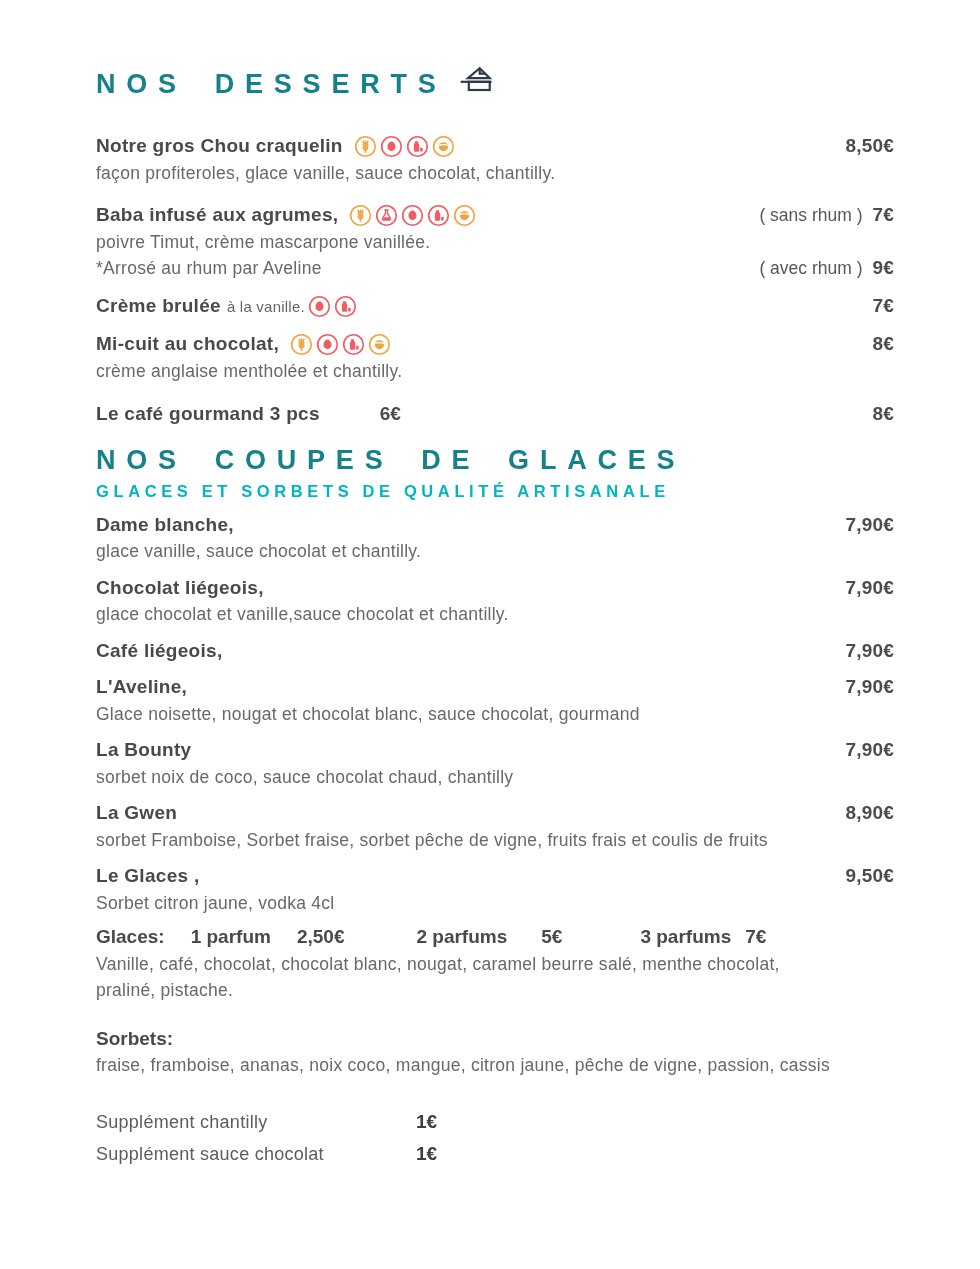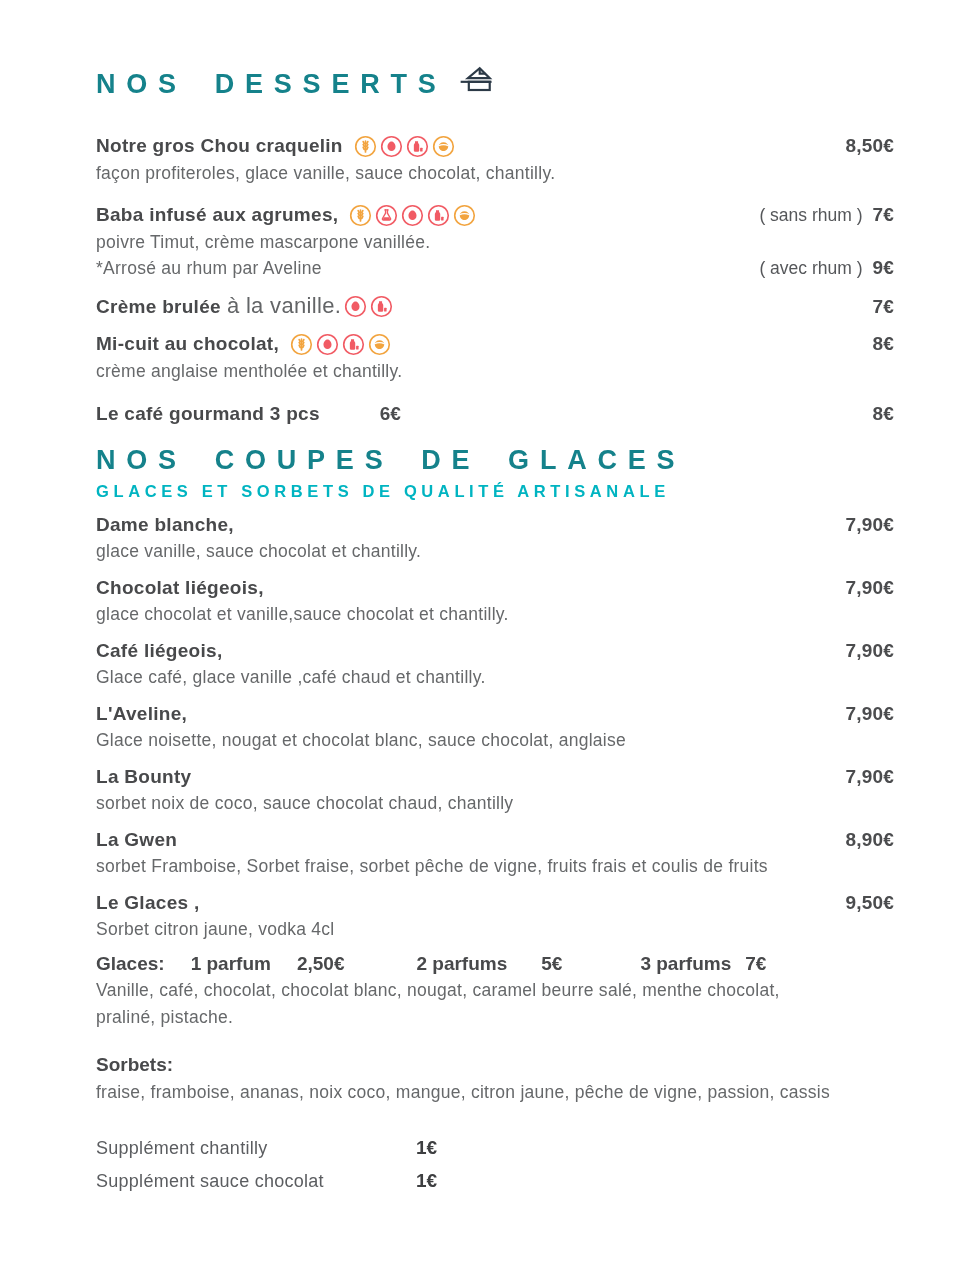--- a/index.html
+++ b/index.html
@@ -42,21 +42,21 @@
   .row { display: flex; align-items: baseline; line-height: 26.5px; }
   .name {
     font-weight: 700;
     font-size: 19px;
     color: #48494B;
     letter-spacing: 0.015em;
     white-space: nowrap;
   }
   .suffix {
     font-weight: 400;
-    font-size: 22px;
+    font-size: 15px;
     color: #636567;
     letter-spacing: 0.015em;
   }
   .desc {
     font-size: 17.5px;
     color: #66686A;
     letter-spacing: 0.015em;
     line-height: 26.5px;
   }
   .price {
@@ -324,29 +324,28 @@
         <span class="price">7,90€</span>
       </div>
       <div class="desc">glace chocolat et vanille,sauce chocolat et chantilly.</div>
     </div>
 
     <div class="coupe-item">
       <div class="row">
         <span class="name">Café liégeois,</span>
         <span class="price">7,90€</span>
       </div>
-      <div class="desc">Glace café, glace vanille ,café chaud et chantilly.</div>
     </div>
 
     <div class="coupe-item">
       <div class="row">
         <span class="name">L'Aveline,</span>
         <span class="price">7,90€</span>
       </div>
-      <div class="desc">Glace noisette, nougat et chocolat blanc, sauce chocolat, anglaise</div>
+      <div class="desc">Glace noisette, nougat et chocolat blanc, sauce chocolat, gourmand</div>
     </div>
 
     <div class="coupe-item">
       <div class="row">
         <span class="name">La Bounty</span>
         <span class="price">7,90€</span>
       </div>
       <div class="desc">sorbet noix de coco, sauce chocolat chaud, chantilly</div>
     </div>
 

